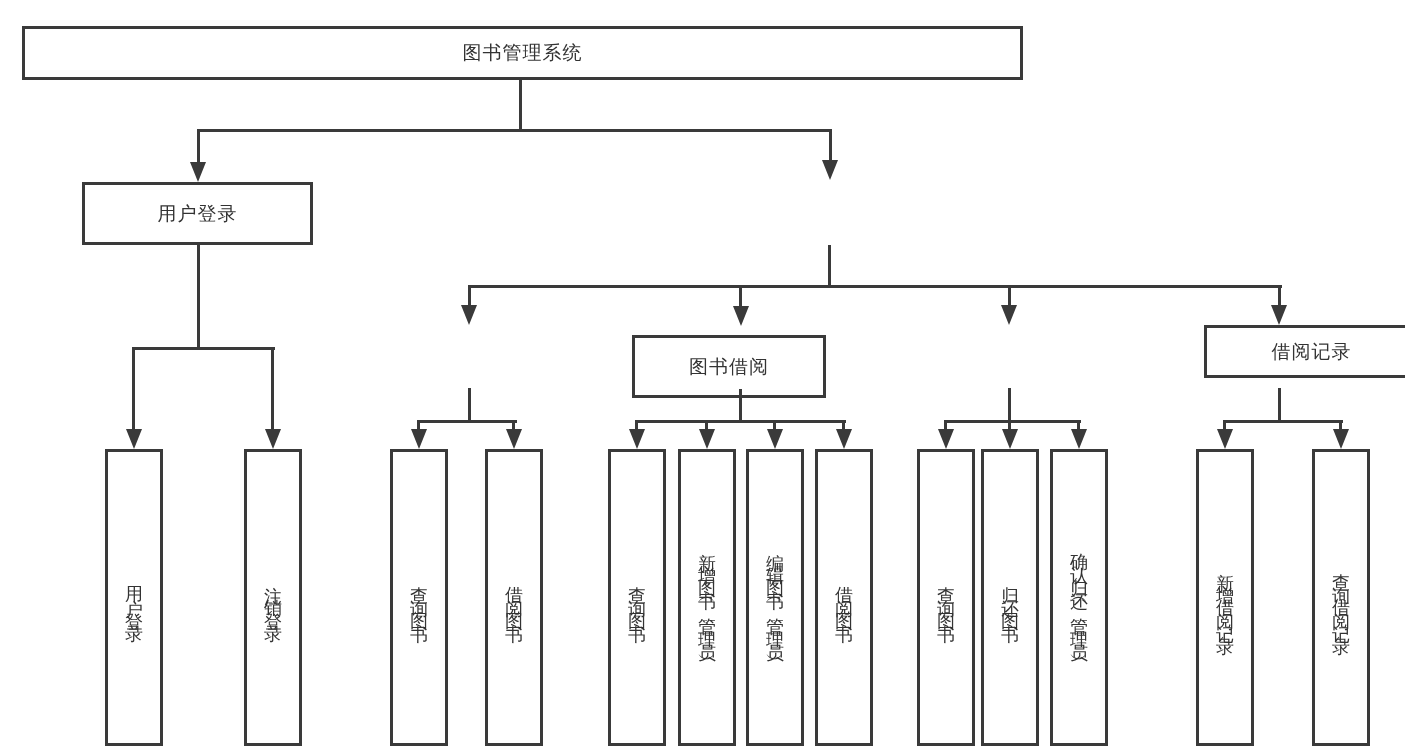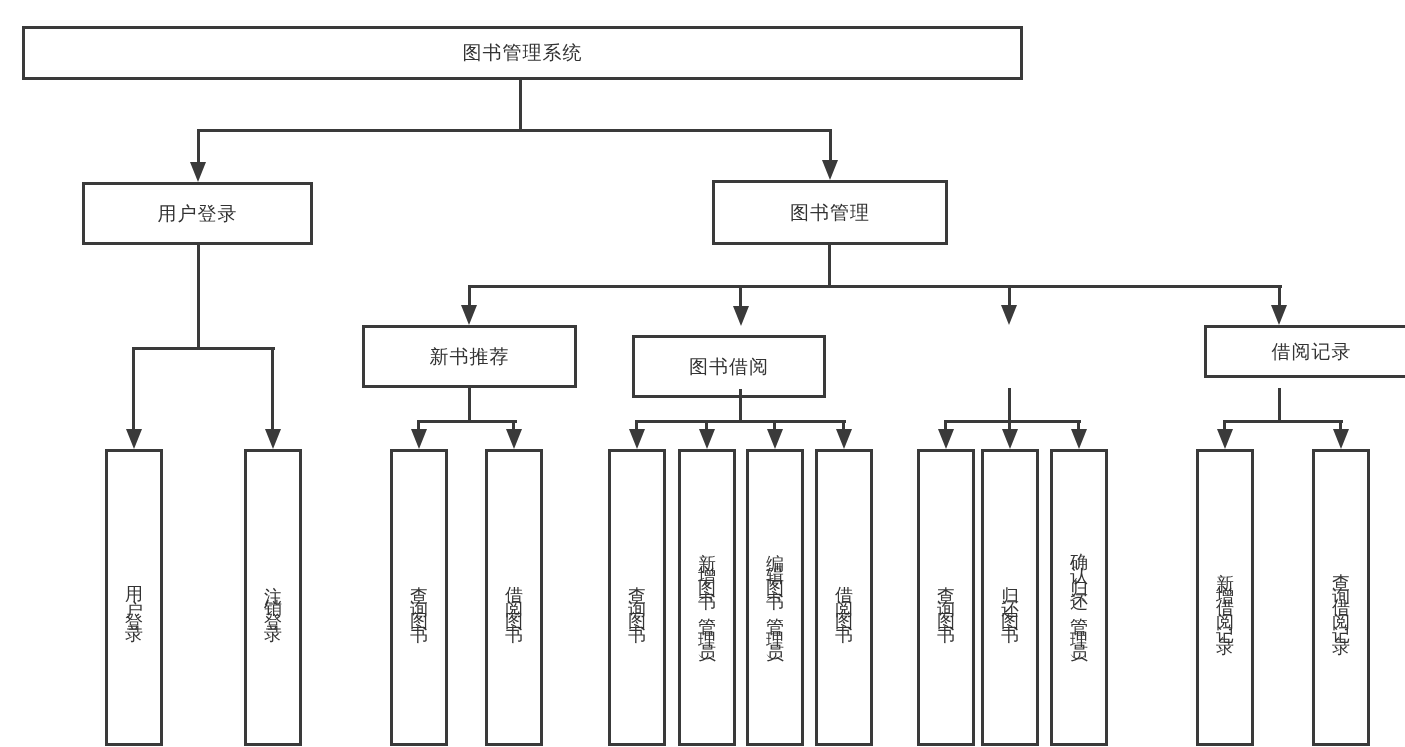--- a/index.html
+++ b/index.html
@@ -59,45 +59,39 @@
   <div class="vline" style="left:519px;top:68px;height:49px"></div>
   <div class="hline" style="left:197px;top:117px;width:635px"></div>
   <div class="vline" style="left:197px;top:119px;height:33px"></div>
   <div class="ahead" style="left:190px;top:150px"></div>
   <div class="vline" style="left:829px;top:119px;height:31px"></div>
   <div class="ahead" style="left:822px;top:148px"></div>
 
   <div class="node hnode" style="left:82px;top:170px;width:231px;height:63px">
     <span class="nlabel">用户登录</span>
   </div>
-  <div class="node hnode" style="left:712px;top:168px;width:236px;height:65px">
-    <span class="nlabel">图书管理</span>
-  </div>
 
   <div class="vline" style="left:197px;top:233px;height:104px"></div>
   <div class="hline" style="left:132px;top:335px;width:143px"></div>
   <div class="vline" style="left:132px;top:337px;height:82px"></div>
   <div class="ahead" style="left:126px;top:417px"></div>
   <div class="vline" style="left:271px;top:337px;height:82px"></div>
   <div class="ahead" style="left:265px;top:417px"></div>
 
   <div class="vline" style="left:828px;top:233px;height:42px"></div>
   <div class="hline" style="left:468px;top:273px;width:814px"></div>
   <div class="vline" style="left:468px;top:275px;height:20px"></div>
   <div class="ahead" style="left:461px;top:293px"></div>
   <div class="vline" style="left:739px;top:275px;height:20px"></div>
   <div class="ahead" style="left:733px;top:294px"></div>
   <div class="vline" style="left:1008px;top:275px;height:20px"></div>
   <div class="ahead" style="left:1001px;top:293px"></div>
   <div class="vline" style="left:1278px;top:275px;height:20px"></div>
   <div class="ahead" style="left:1271px;top:293px"></div>
 
-  <div class="node hnode" style="left:362px;top:313px;width:215px;height:63px">
-    <span class="nlabel">新书推荐</span>
-  </div>
   <div class="node hnode" style="left:632px;top:323px;width:194px;height:63px">
     <span class="nlabel">图书借阅</span>
   </div>
   <div class="node hnode" style="left:1204px;top:313px;width:215px;height:53px">
     <span class="nlabel">借阅记录</span>
   </div>
 
   <div class="vline" style="left:468px;top:376px;height:34px"></div>
   <div class="hline" style="left:417px;top:408px;width:100px"></div>
   <div class="vline" style="left:417px;top:408px;height:10px"></div>

